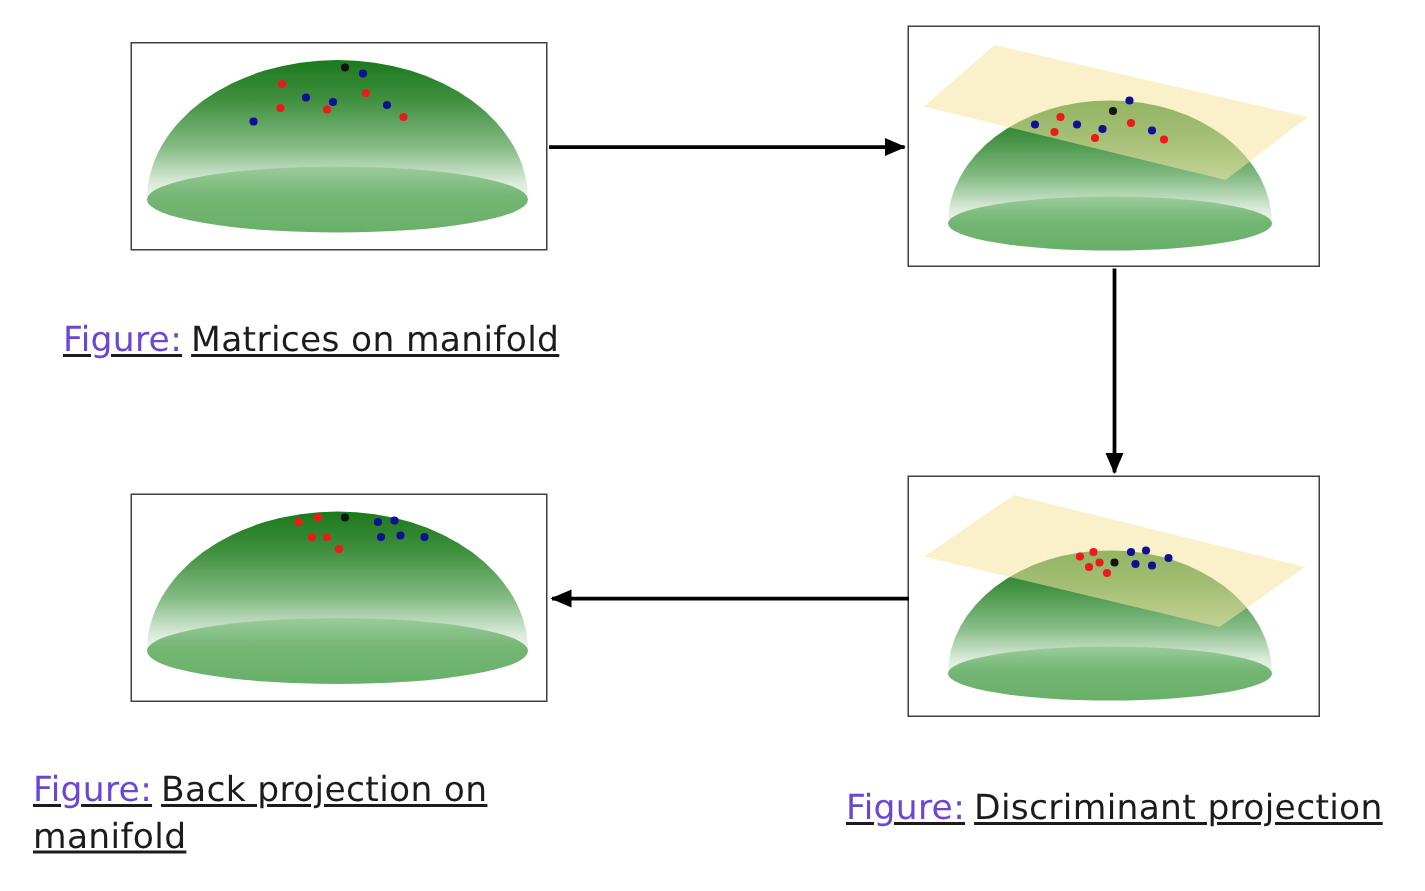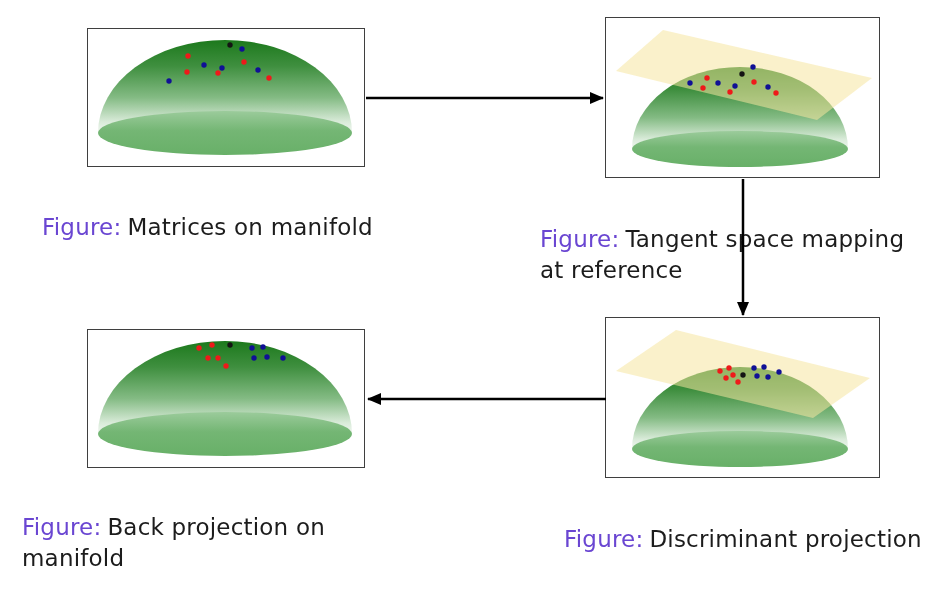--- a/index.html
+++ b/index.html
@@ -7,20 +7,21 @@
     position:relative;width:950px;height:594px;background:#ffffff;overflow:hidden;
     font-family:"DejaVu Sans","Liberation Sans",sans-serif;
   }
   .panel{
     position:absolute;border:1px solid #3f3f3f;background:#ffffff;box-sizing:border-box;
   }
   .panel svg{display:block;width:100%;height:100%;}
   .caption{
     position:absolute;font-size:23px;line-height:31px;color:#1c1c1c;
     letter-spacing:0.2px;
+    text-decoration:underline;
   }
   .figlabel{margin-right:6px;}
   #arrow-layer{position:absolute;left:0;top:0;width:950px;height:594px;pointer-events:none;}
   #svg-defs{position:absolute;width:0;height:0;overflow:hidden;}
 </style>
 </head>
 <body>
 
 <div id="page">
 
@@ -115,23 +116,20 @@
         <circle cx="166" cy="28" r="2.7" fill="#101095"></circle>
         <circle cx="179" cy="27" r="2.7" fill="#101095"></circle>
         <circle cx="195" cy="28" r="2.7" fill="#101095"></circle>
       </svg>
   </div>
 
   <div class="caption" style="left: 42px; top: 212px; color: rgb(28, 28, 28);">
     <span class="figlabel" style="color: rgb(106, 70, 210);">Figure:</span><span>Matrices on manifold</span>
   </div>
 
-  <div class="caption" style="left: 540px; top: 224px; width: 380px; color: rgb(28, 28, 28);">
-    <span class="figlabel" style="color: rgb(106, 70, 210);">Figure:</span><span>Tangent space mapping at reference</span>
-  </div>
 
   <div class="caption" style="left: 564px; top: 524px; color: rgb(28, 28, 28);">
     <span class="figlabel" style="color: rgb(106, 70, 210);">Figure:</span><span>Discriminant projection</span>
   </div>
 
   <div class="caption" style="left: 22px; top: 512px; width: 350px; color: rgb(28, 28, 28);">
     <span class="figlabel" style="color: rgb(106, 70, 210);">Figure:</span><span>Back projection on manifold</span>
   </div>
 
   <svg id="arrow-layer">

